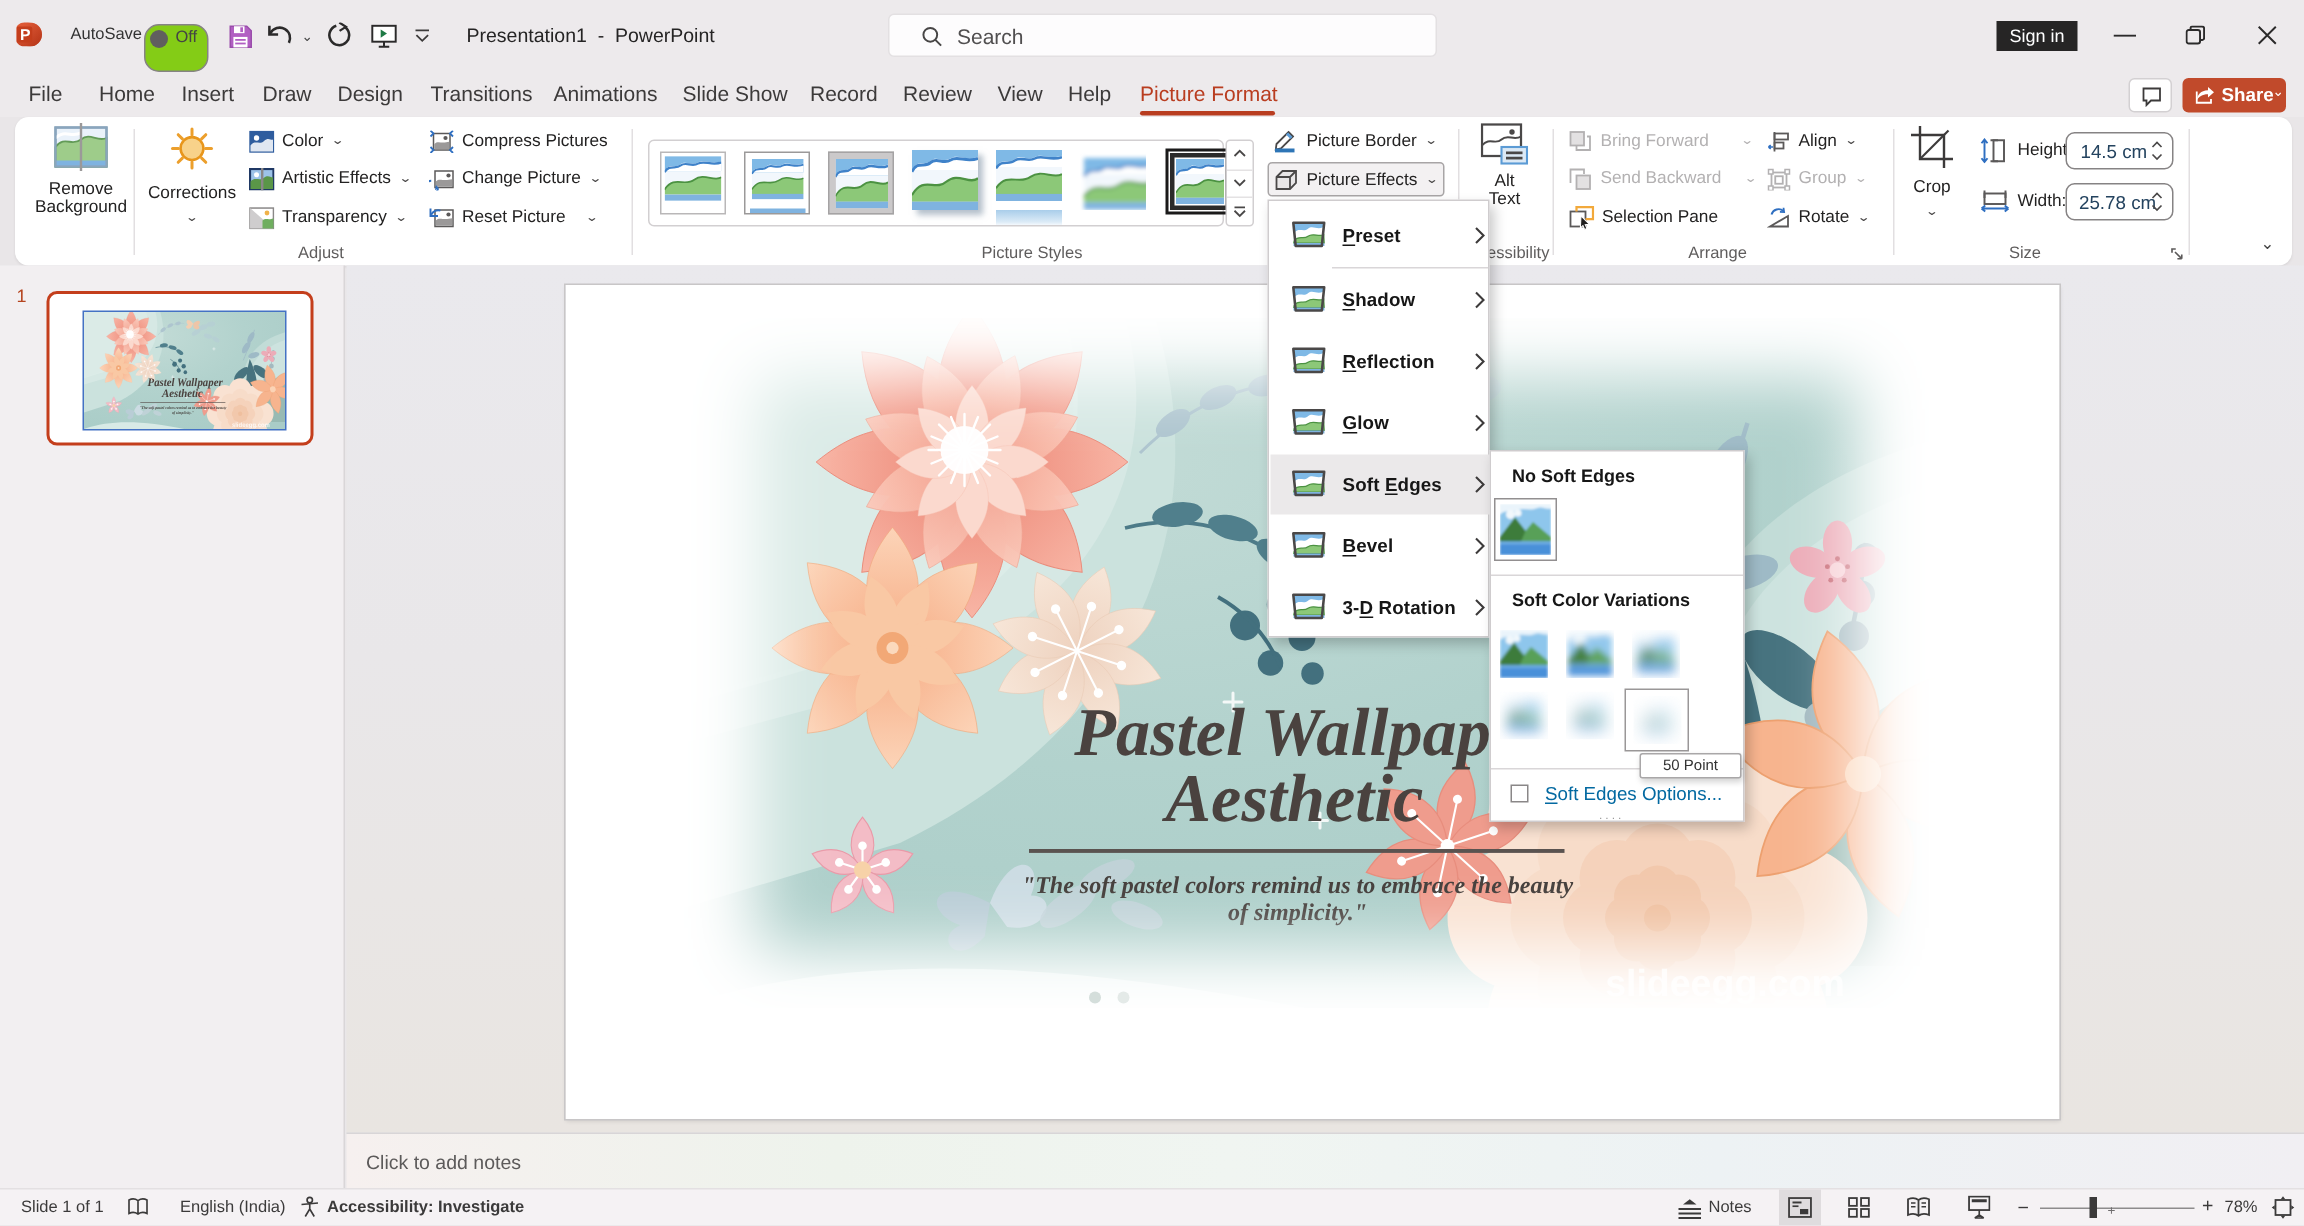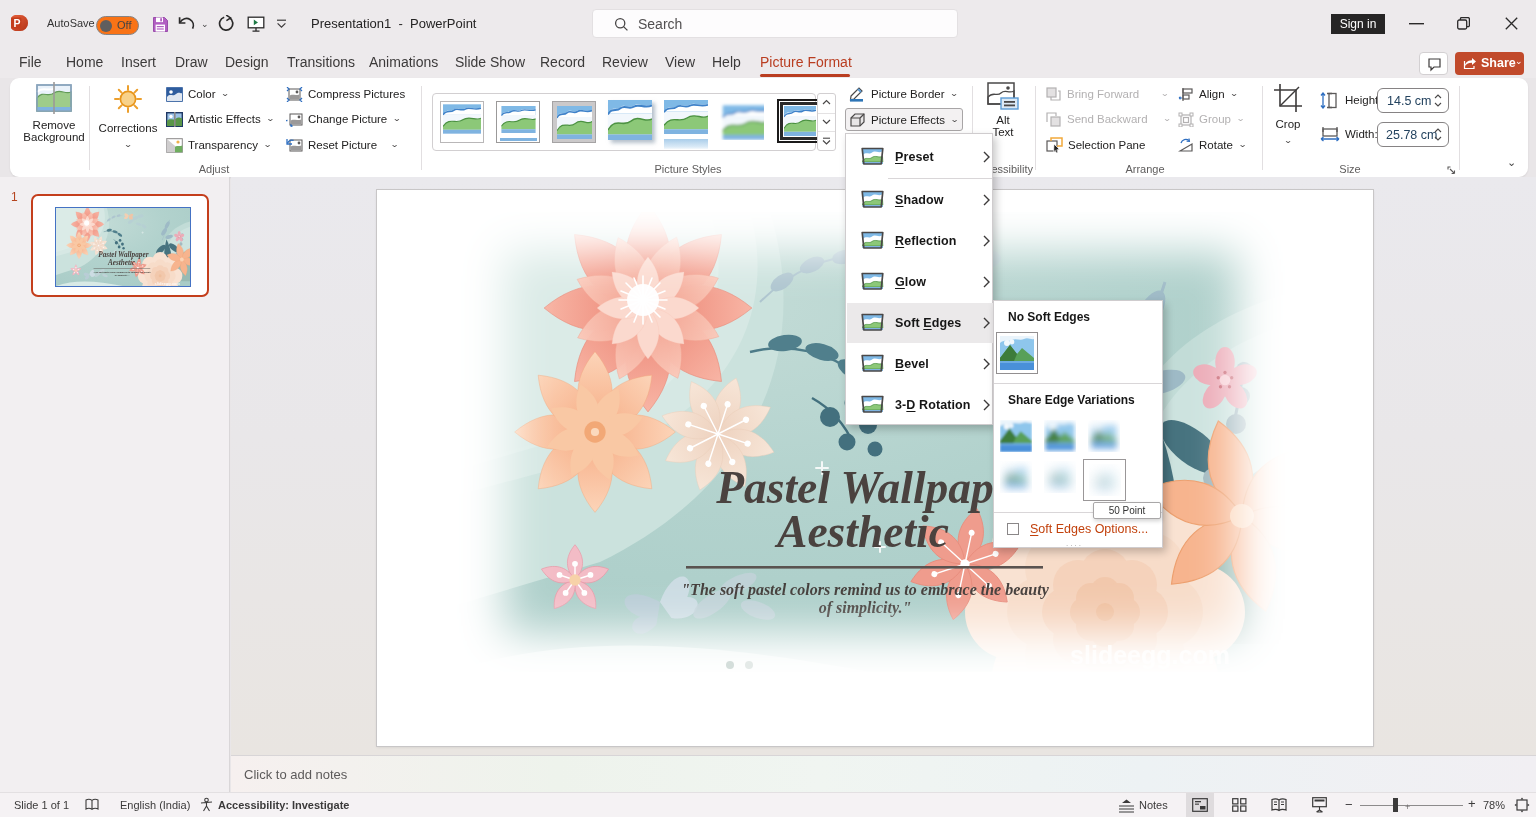--- a/index.html
+++ b/index.html
@@ -59,21 +59,21 @@
           <stop offset="0" stop-color="#e8623d"></stop>
           <stop offset="1" stop-color="#b33316"></stop>
         </linearGradient>
       </defs>
     <path d="M9 0 A8 8 0 0 1 9 16 L4 16 A8 8 0 0 1 9 0 Z" fill="url(#ppg)"></path>
     <circle cx="9" cy="8" r="8" fill="url(#ppg)" opacity=".6"></circle>
     <rect x="0" y="2.6" width="10.5" height="10.8" rx="1.4" fill="#c43e1c"></rect>
     <text x="2.4" y="11.6" font-size="10.5" font-weight="bold" fill="#fff" font-family="Liberation Sans">P</text>
   </svg>
   <div class="abs" style="left:47px;top:17px;font-size:11px;color:#333">AutoSave</div>
-  <div class="abs" style="left:96px;top:16px;width:43px;height:19px;border:1px solid #868384;border-radius:10px;background:#f97316">
+  <div class="abs" style="left:96px;top:16px;width:43px;height:32px;border:1px solid #868384;border-radius:10px;background:#84cc16">
     <div class="abs" style="left:3px;top:2.5px;width:12px;height:12px;border-radius:50%;background:#605e5e"></div>
     <div class="abs" style="left:20px;top:2px;font-size:11px;color:#444">Off</div>
   </div>
 
   <svg class="abs" style="left:152px;top:16px" width="17" height="17" viewBox="0 0 17 17">
     <path d="M1.5 1.5 h11 l3 3 v11 h-14 z" fill="#b15fc2" stroke="#9a4dab" stroke-width="1"></path>
     <rect x="4" y="1.5" width="7" height="4.6" fill="#fff"></rect>
     <rect x="8.2" y="2.2" width="1.8" height="3.2" fill="#b15fc2"></rect>
     <rect x="3.6" y="8.6" width="9.4" height="7" fill="#fff"></rect>
     <rect x="4.8" y="10" width="7" height="1.2" fill="#b15fc2"></rect>
@@ -589,21 +589,21 @@
 </div>
 
 <div class="abs" id="submenu">
   <div class="shead" style="top:9px">No Soft Edges</div>
   <div class="abs" style="left:2px;top:31px;width:42px;height:42px;border:1px solid #928f90;background:#fff">
     <svg class="abs" style="left:3px;top:3px" width="34" height="34" viewBox="0 0 34 34">
         <use href="#lake0"></use>
       </svg>
   </div>
   <div class="abs" style="left:0px;top:82px;width:168px;height:1px;background:#d9d6d8"></div>
-  <div class="shead" style="top:92px">Share Edge Variations</div>
+  <div class="shead" style="top:92px">Soft Color Variations</div>
   <svg class="abs" style="left:5px;top:119px" width="34" height="32" viewBox="0 0 34 34">
       <use href="#lake1"></use>
     </svg>
   <svg class="abs" style="left:49px;top:119px" width="34" height="32" viewBox="0 0 34 34">
       <use href="#lake2"></use>
     </svg>
   <svg class="abs" style="left:93px;top:119px" width="34" height="32" viewBox="0 0 34 34">
       <use href="#lake3"></use>
     </svg>
   <svg class="abs" style="left:5px;top:160px" width="34" height="32" viewBox="0 0 34 34">
@@ -612,21 +612,21 @@
   <svg class="abs" style="left:49px;top:160px" width="34" height="32" viewBox="0 0 34 34">
       <use href="#lake5"></use>
     </svg>
   <div class="abs" style="left:89px;top:158px;width:43px;height:42px;border:1px solid #9a9798;background:#fff">
     <svg class="abs" style="left:4px;top:4px" width="34" height="32" viewBox="0 0 34 34">
         <use href="#lake6"></use>
       </svg>
   </div>
   <div class="abs" style="left:0px;top:211px;width:168px;height:1px;background:#d9d6d8"></div>
   <div class="abs" style="left:13px;top:222px;width:12px;height:12px;border:1px solid #8a8788;background:#fff"></div>
-  <div class="abs" style="left:36px;top:221px;font-size:12.5px;color:#c2410c"><u>S</u>oft Edges Options...</div>
+  <div class="abs" style="left:36px;top:221px;font-size:12.5px;color:#0369a1"><u>S</u>oft Edges Options...</div>
   <div class="abs" style="left:72px;top:238px;font-size:8px;letter-spacing:2px;color:#999">....</div>
 </div>
 <div class="abs" id="tooltip">50 Point</div>
 
 <svg width="0" height="0" style="position:absolute">
 <defs>
 
 <symbol id="land" viewBox="0 0 46 36">
   <rect width="46" height="36" fill="#f2f7fc"></rect>
   <rect width="46" height="12" fill="#7fb9e6"></rect>

